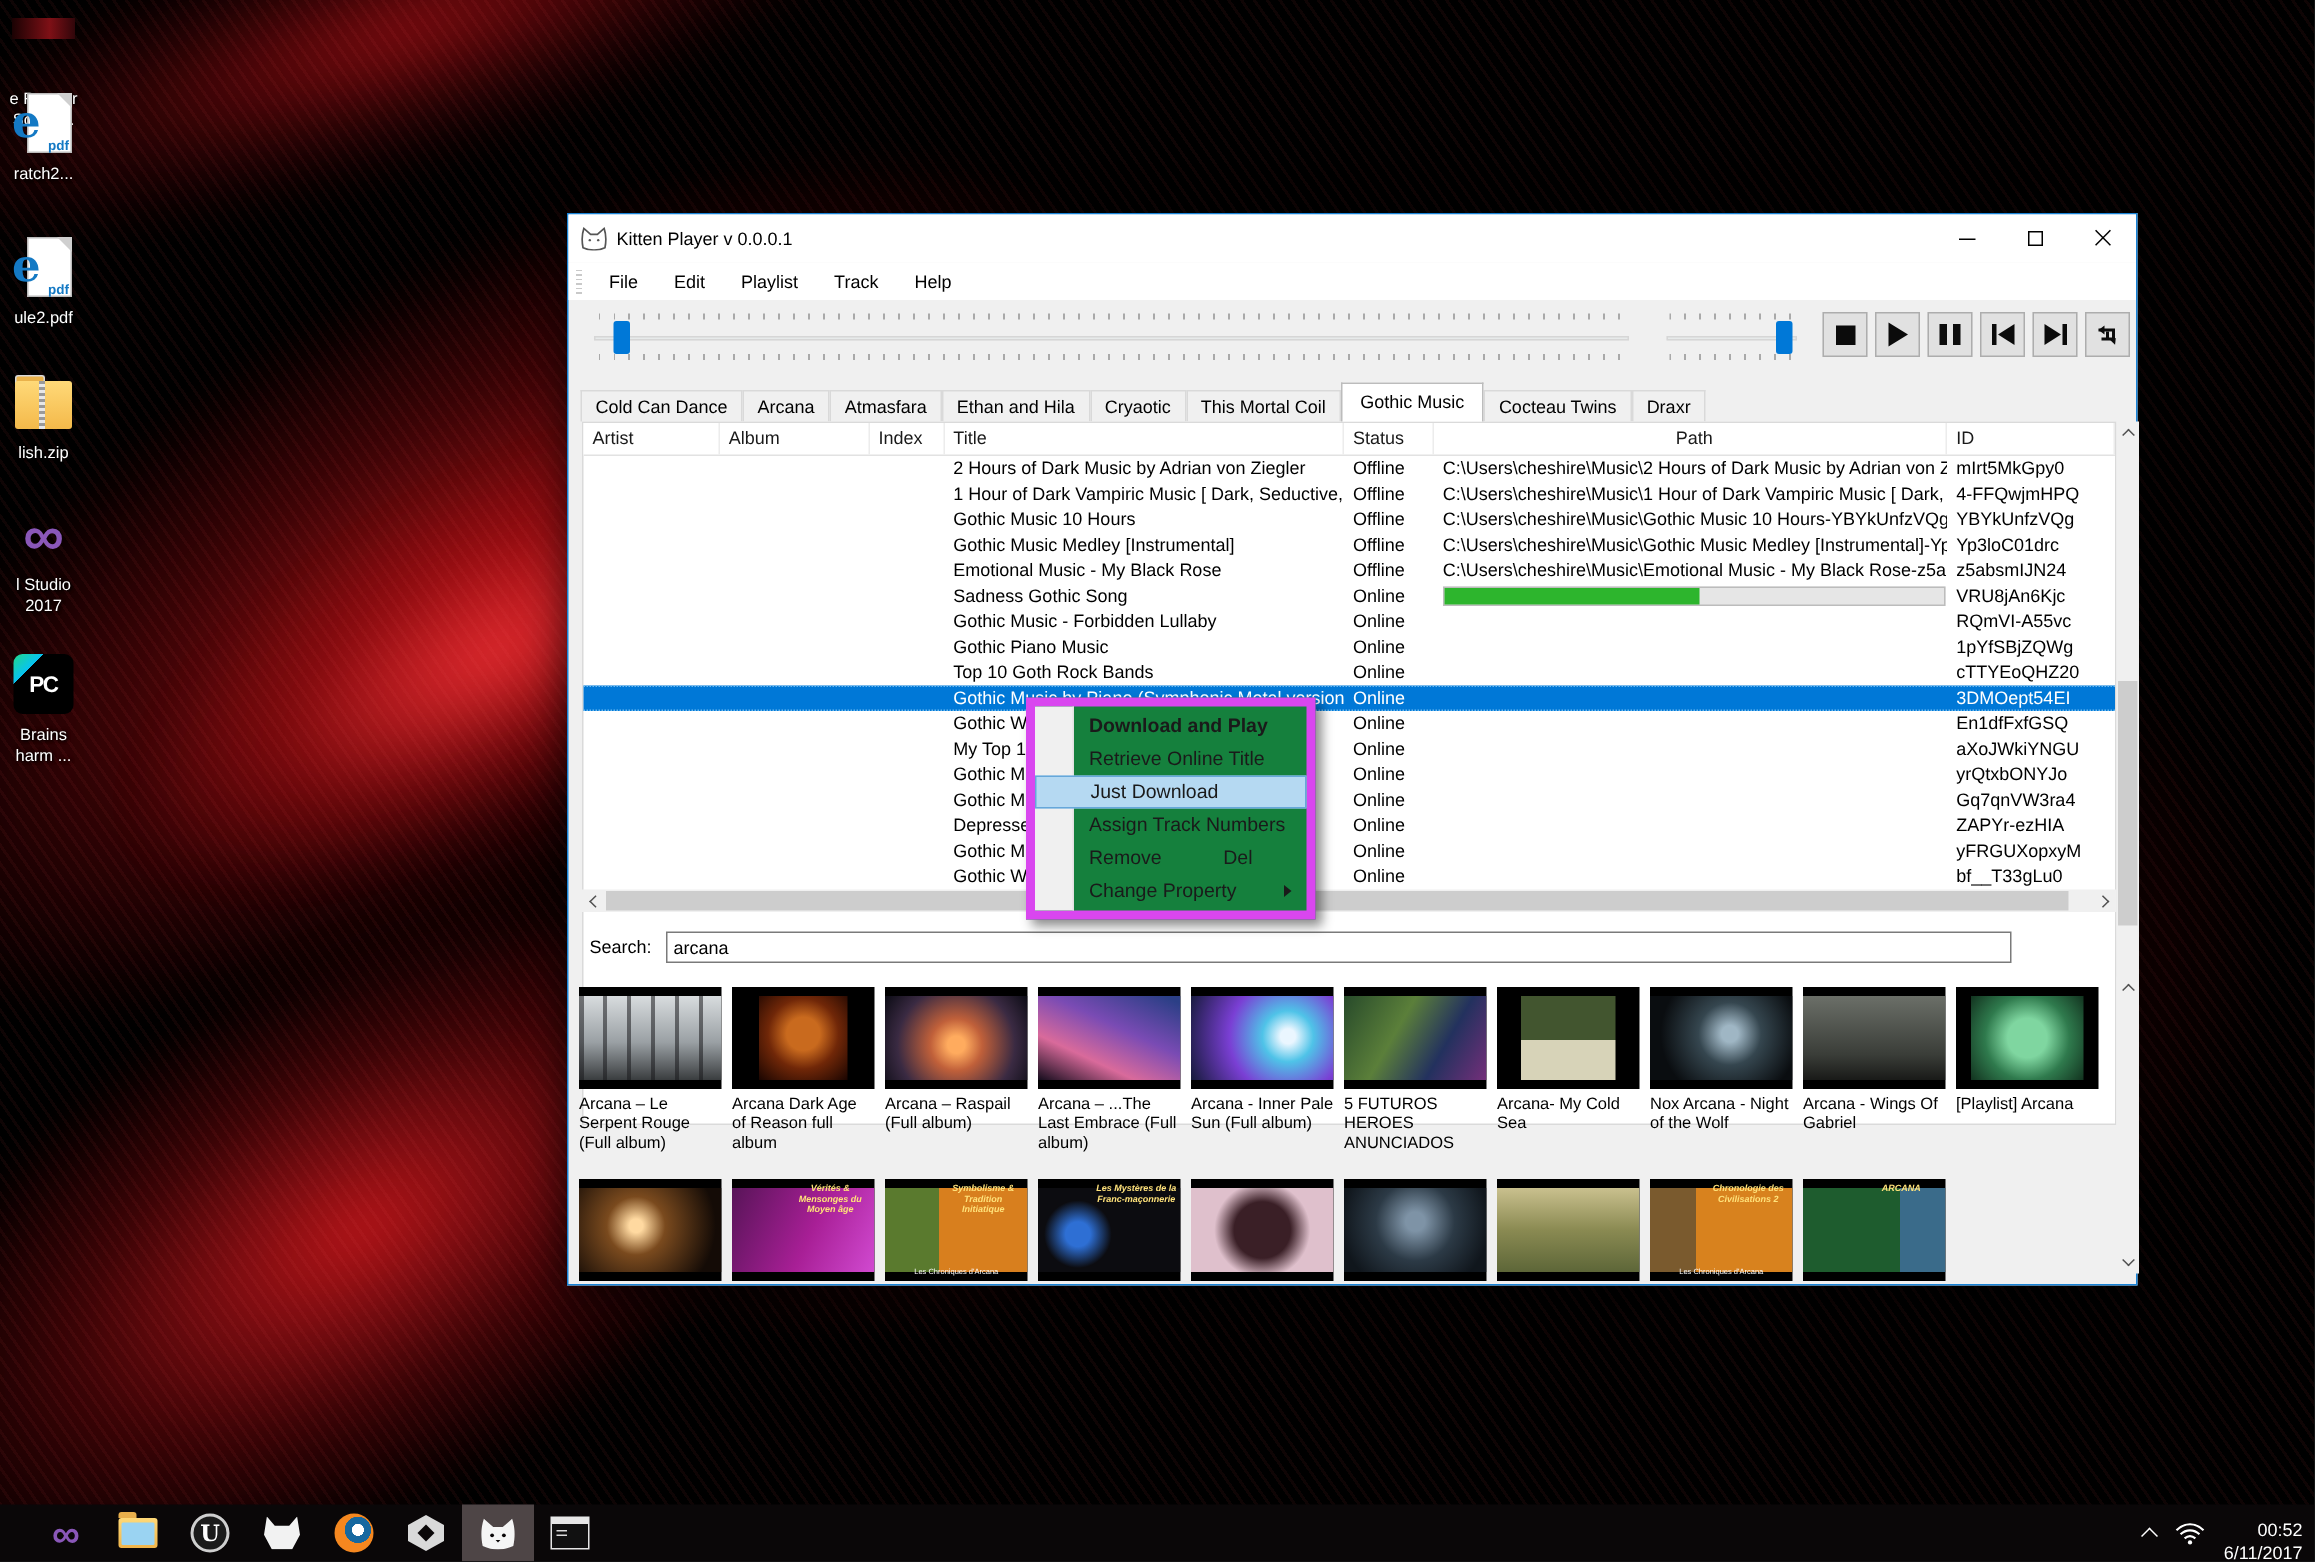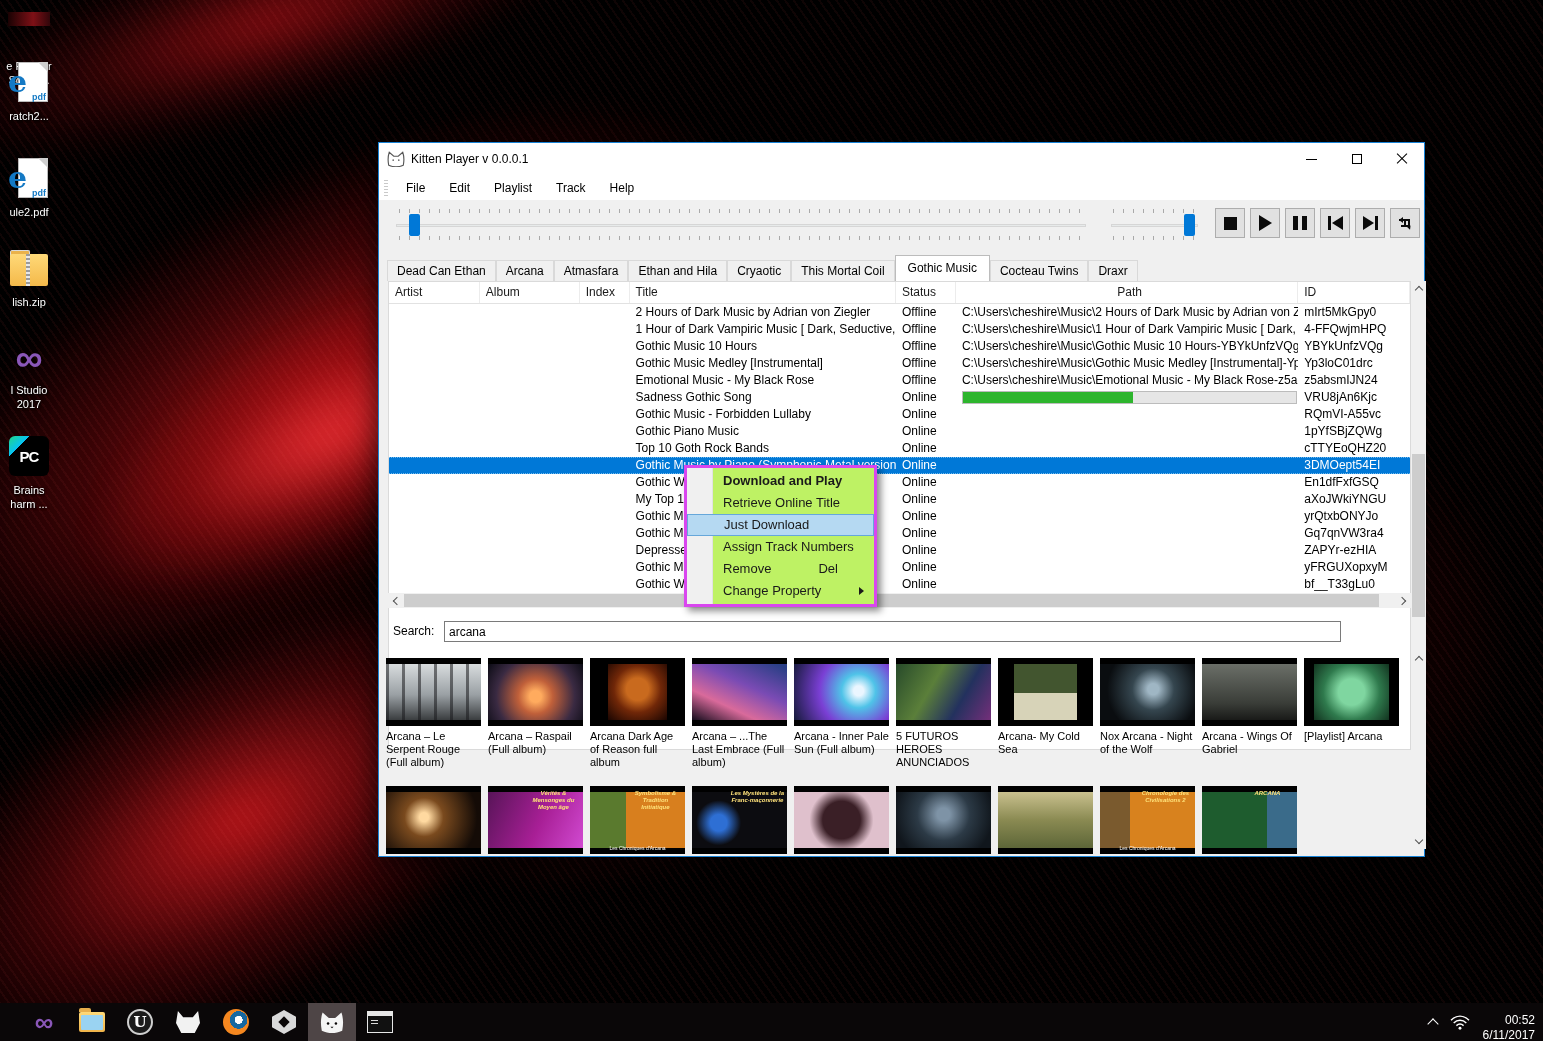--- a/index.html
+++ b/index.html
@@ -133,21 +133,21 @@
   .t2-1 .inner{background:linear-gradient(115deg,#581458,#a81f96 55%,#d14ad1);}
   .t2-2 .inner{background:linear-gradient(90deg,#5a7a2e 0 38%,#d87f1e 38% 100%);}
   .t2-3 .inner{background:radial-gradient(circle at 28% 55%,#2e6fd4 0 11%,#0c0c10 30%);}
   .t2-4 .inner{background:radial-gradient(circle at 50% 50%,#3a1f26 0 34%,#dfc0cc 58%);}
   .t2-5 .inner{background:radial-gradient(circle at 50% 40%,#7e93a6 0 11%,#2c3a46 45%,#10161c 85%);}
   .t2-6 .inner{background:linear-gradient(180deg,#c9c08e,#8a8a52 50%,#5d6638);}
   .t2-7 .inner{background:linear-gradient(90deg,#7a5a2e 0 32%,#d8821e 32% 100%);}
   .t2-8 .inner{background:linear-gradient(90deg,#1e5c2e 0 68%,#3a6b8a 68%);}
 
   
-  .cmenu{position:absolute;left:305px;top:322px;width:193px;background:#bef264;border:3px solid #d946ef;
+  .cmenu{position:absolute;left:305px;top:322px;width:193px;background:#15803d;border:6px solid #d946ef;
          box-shadow:4px 4px 7px rgba(0,0,0,.45);padding:2px 0;z-index:30;}
   .cmenu .gutter{position:absolute;left:0;top:0;bottom:0;width:26px;background:#f0f0f0;border-right:1px solid #e2e2e2;}
   .cm-item{position:relative;height:22px;line-height:22px;font-size:13px;color:#1a1a1a;padding-left:36px;white-space:nowrap;}
   .cm-item.bold{font-weight:bold;}
   .cm-item.hl{background:#b5d9f2;border:1px solid #66a7da;line-height:20px;}
   .cm-short{position:absolute;right:36px;}
   .cm-sub{position:absolute;right:10px;top:7px;width:0;height:0;border-left:5px solid #1a1a1a;border-top:4px solid transparent;border-bottom:4px solid transparent;}
 
   
   .taskbar{position:absolute;left:0;bottom:0;width:1543px;height:38px;background:#0a0708;display:flex;align-items:center;z-index:40;}
@@ -299,21 +299,21 @@
     <div class="tbtn" style="left:1011px;">
       <svg width="20" height="18" viewBox="0 0 20 18">
         <path d="M4 6 H14 V12 H6" fill="none" stroke="#0b0b0b" stroke-width="2"></path>
         <path d="M4 3 L4 9 L8 6 Z" fill="#0b0b0b" transform="rotate(180 6 6)"></path>
         <path d="M16 14 L12 14 L14 10 Z" fill="#0b0b0b" transform="rotate(160 14 13)"></path>
         <rect x="9" y="7" width="2" height="5" fill="#0b0b0b"></rect>
       </svg>
     </div>
 
     <div class="tabstrip" id="tabstrip">
-        <div class="tab">Dead Can Ethan</div>
+        <div class="tab">Cold Can Dance</div>
         <div class="tab">Arcana</div>
         <div class="tab">Atmasfara</div>
         <div class="tab">Ethan and Hila</div>
         <div class="tab">Cryaotic</div>
         <div class="tab">This Mortal Coil</div>
         <div class="tab sel">Gothic Music</div>
         <div class="tab">Cocteau Twins</div>
         <div class="tab">Draxr</div>
       </div>
 
@@ -513,30 +513,30 @@
 
     <div class="thumbs">
       <div class="trow1" id="thumbrow1">
           <div class="tcell">
             <div class="timg t1-0">
               <div class="inner"></div>
             </div>
             <div class="tcap">Arcana – Le Serpent Rouge (Full album)</div>
           </div>
           <div class="tcell">
+            <div class="timg t1-1">
+              <div class="inner"></div>
+            </div>
+            <div class="tcap">Arcana   Dark Age of Reason full album</div>
+          </div>
+          <div class="tcell">
             <div class="timg t1-2">
               <div class="inner"></div>
             </div>
             <div class="tcap">Arcana – Raspail (Full album)</div>
-          </div>
-          <div class="tcell">
-            <div class="timg t1-1">
-              <div class="inner"></div>
-            </div>
-            <div class="tcap">Arcana   Dark Age of Reason full album</div>
           </div>
           <div class="tcell">
             <div class="timg t1-3">
               <div class="inner"></div>
             </div>
             <div class="tcap">Arcana – ...The Last Embrace (Full album)</div>
           </div>
           <div class="tcell">
             <div class="timg t1-4">
               <div class="inner"></div>

